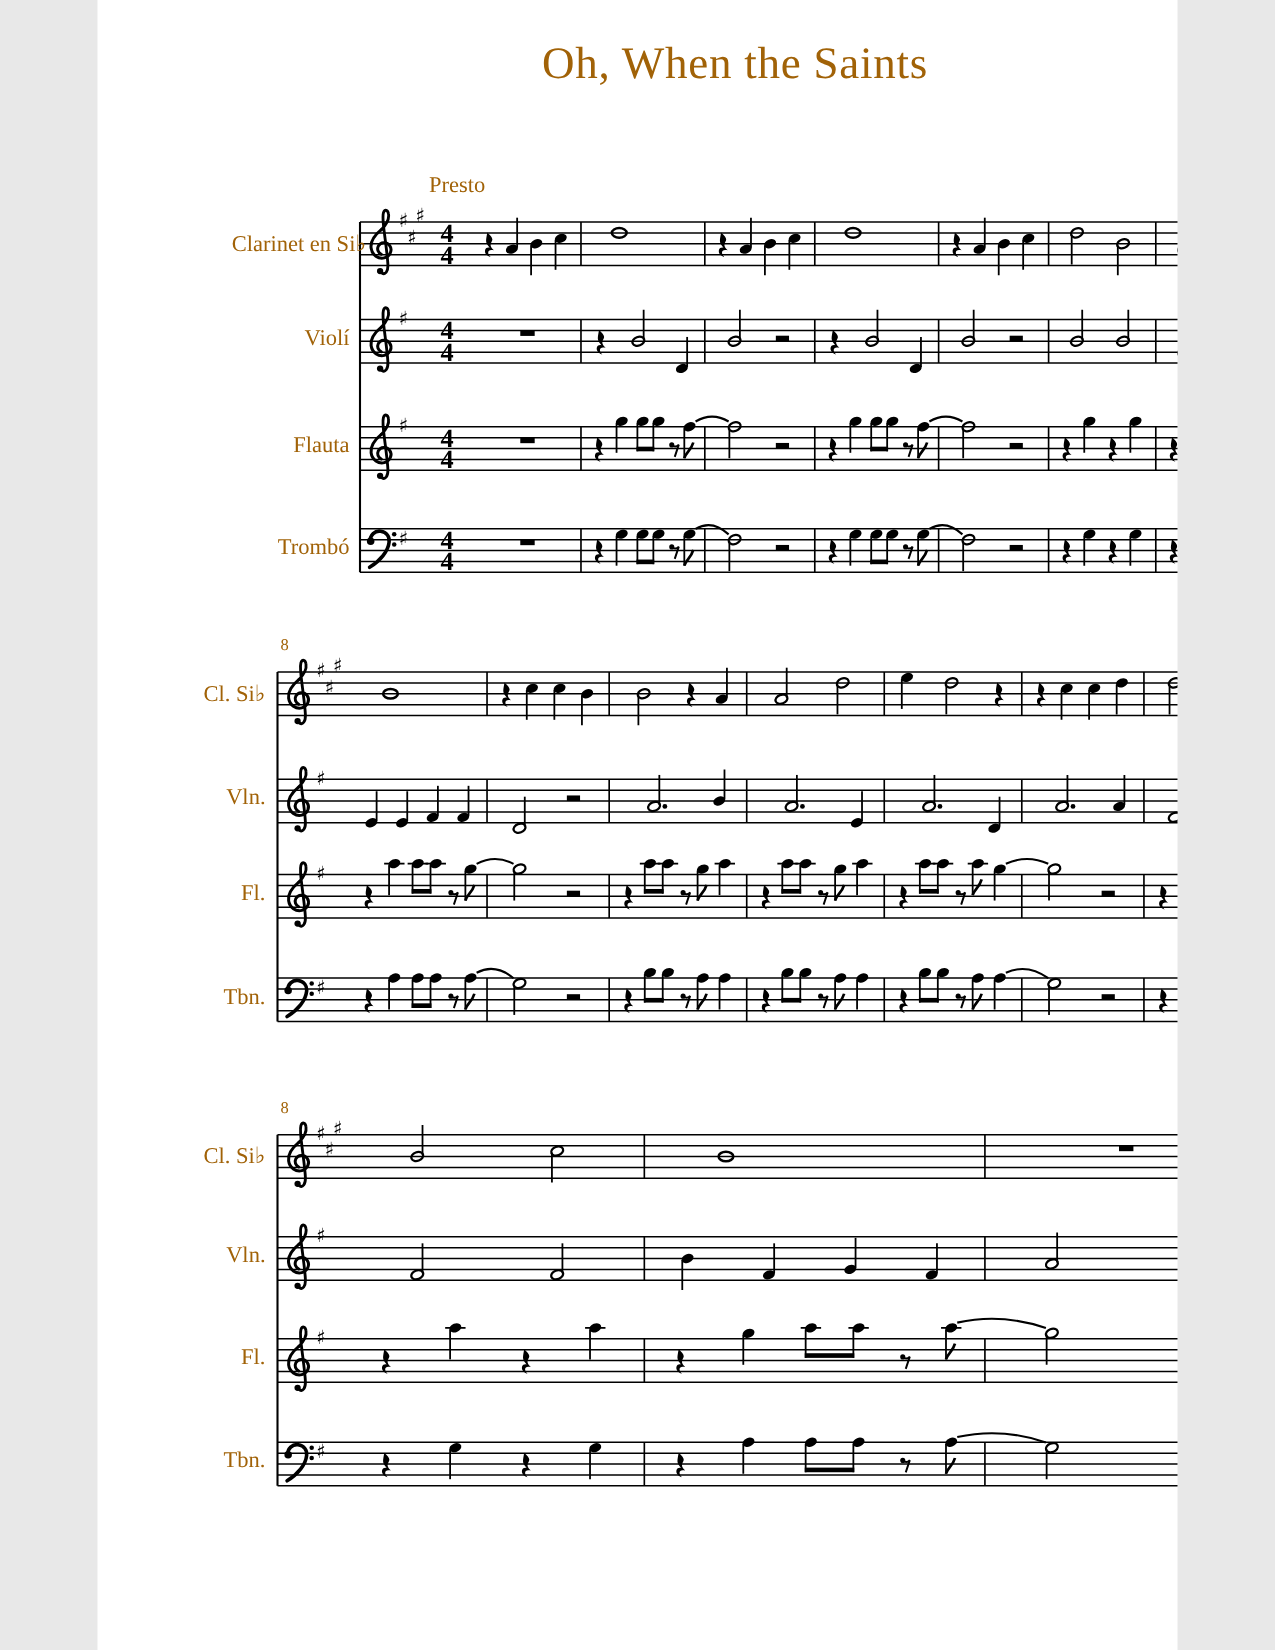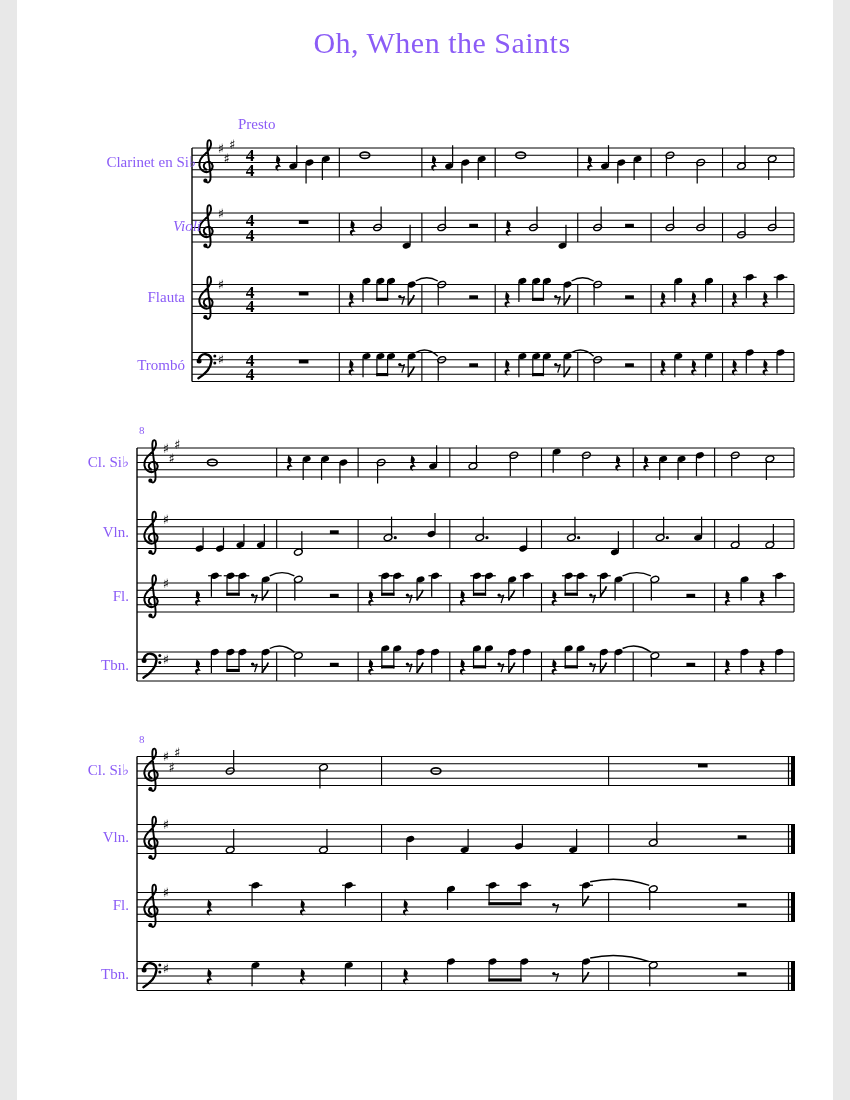--- a/index.html
+++ b/index.html
@@ -1,17 +1,17 @@
 <!DOCTYPE html>
 <html><head>
 <meta charset="utf-8">
 <style>
   html,body{margin:0;padding:0;background:#e8e8e8;}
-  #page{position:relative;width:816px;height:1100px;background:#ffffff;margin:0 auto;
-        font-family:"Liberation Serif",serif;color:#8b5cf6;overflow:hidden;}
+  #page{position:relative;width:720px;height:1100px;background:#ffffff;margin:0 auto;
+        font-family:"Liberation Serif",serif;color:#a16207;overflow:hidden;}
   #score-svg-holder{position:absolute;left:0;top:0;width:850px;height:1100px;}
   .title{position:absolute;left:0;top:26px;width:850px;text-align:center;
          font-size:30px;letter-spacing:0.5px;}
   .tempo{position:absolute;left:221px;top:116px;font-size:15px;font-weight:normal;}
   .inst-label{position:absolute;text-align:right;font-size:15px;white-space:nowrap;}
   .mnum{position:absolute;font-size:11px;}
 </style>
 </head>
 <body>
 
@@ -1075,21 +1075,21 @@
         <line x1="565.661388888889" y1="962.5" x2="565.661388888889" y2="982.5" stroke="#000" stroke-width="1.2"></line>
         <path d="M 565.661388888889 982.5 C 566.661388888889 978.5 570.161388888889 977.5 571.661388888889 972" fill="none" stroke="#000" stroke-width="1.8"></path>
         <g>
           <ellipse cx="0" cy="0" rx="4.1" ry="2.9" transform="translate(636.2632850241546,965.125) rotate(-21)" fill="none" stroke="#000" stroke-width="1.5"></ellipse>
         </g>
         <line x1="632.7632850241546" y1="966.125" x2="632.7632850241546" y2="986.125" stroke="#000" stroke-width="1.2"></line>
         <path d="M 573.161388888889 958 Q 602.7123369565218 951.5 632.2632850241546 961.625" fill="none" stroke="#000" stroke-width="1.4"></path>
         <rect x="720.6712560386474" y="972.3" width="8.8" height="3.7" fill="#000"></rect>
       </svg></div>
 <div class="inst-label" style="left: 11px; width: 168px; top: 152.5px;">Clarinet en Si♭</div>
-    <div class="inst-label" style="left: 16px; width: 168px; top: 217.5px; font-style: italic;">Violí</div>
+    <div class="inst-label" style="left: 0px; width: 168px; top: 217.5px;">Violí</div>
     <div class="inst-label" style="left: 0px; width: 168px; top: 289px;">Flauta</div>
     <div class="inst-label" style="left: 0px; width: 168px; top: 357px;">Trombó</div>
     <div class="inst-label" style="left: 0px; width: 112px; top: 452.5px;">Cl. Si♭</div>
     <div class="inst-label" style="left: 0px; width: 112px; top: 524px;">Vln.</div>
     <div class="inst-label" style="left: 0px; width: 112px; top: 587.5px;">Fl.</div>
     <div class="inst-label" style="left: 0px; width: 112px; top: 656.5px;">Tbn.</div>
     <div class="mnum" style="left: 122px; top: 424px;">8</div>
     <div class="inst-label" style="left: 0px; width: 112px; top: 761px;">Cl. Si♭</div>
     <div class="inst-label" style="left: 0px; width: 112px; top: 829px;">Vln.</div>
     <div class="inst-label" style="left: 0px; width: 112px; top: 897px;">Fl.</div>

